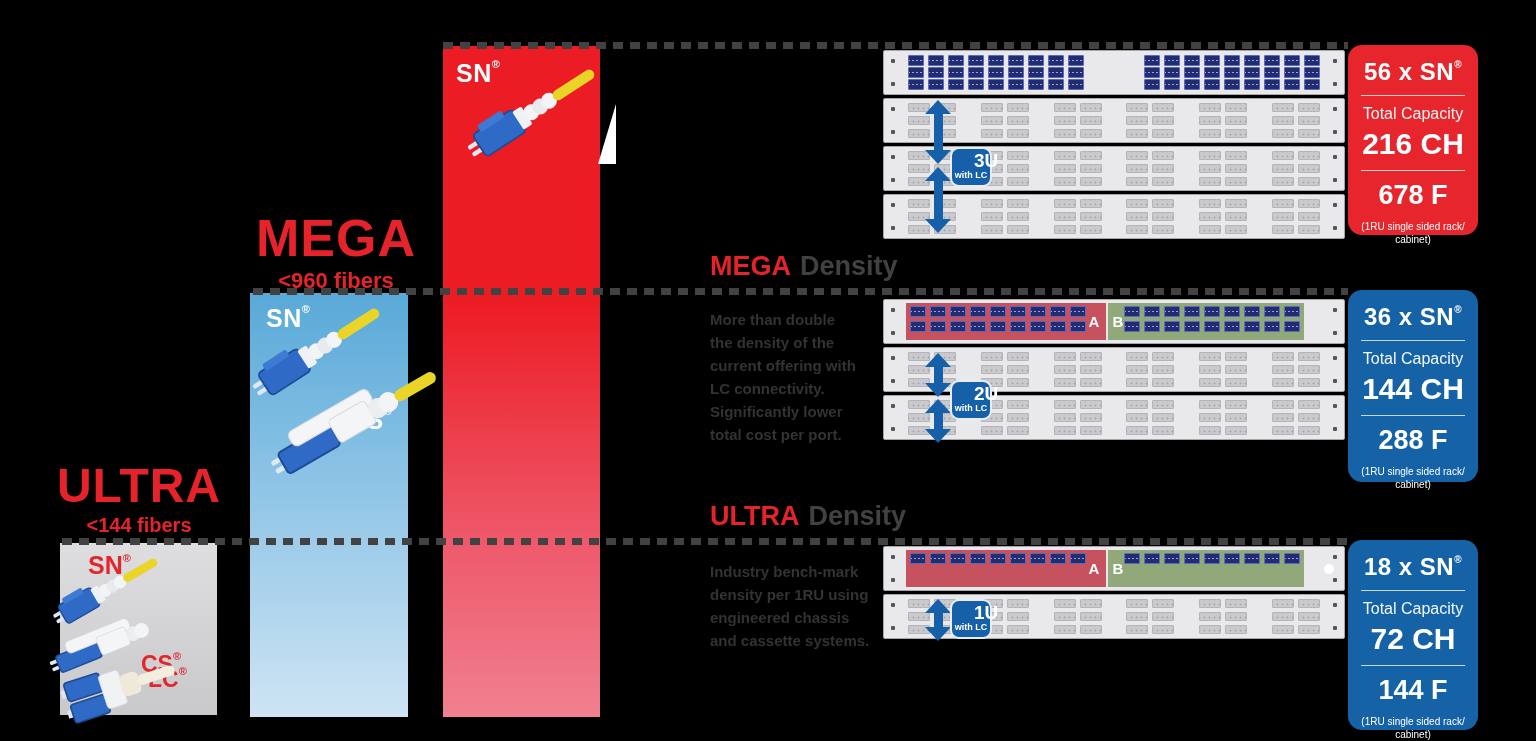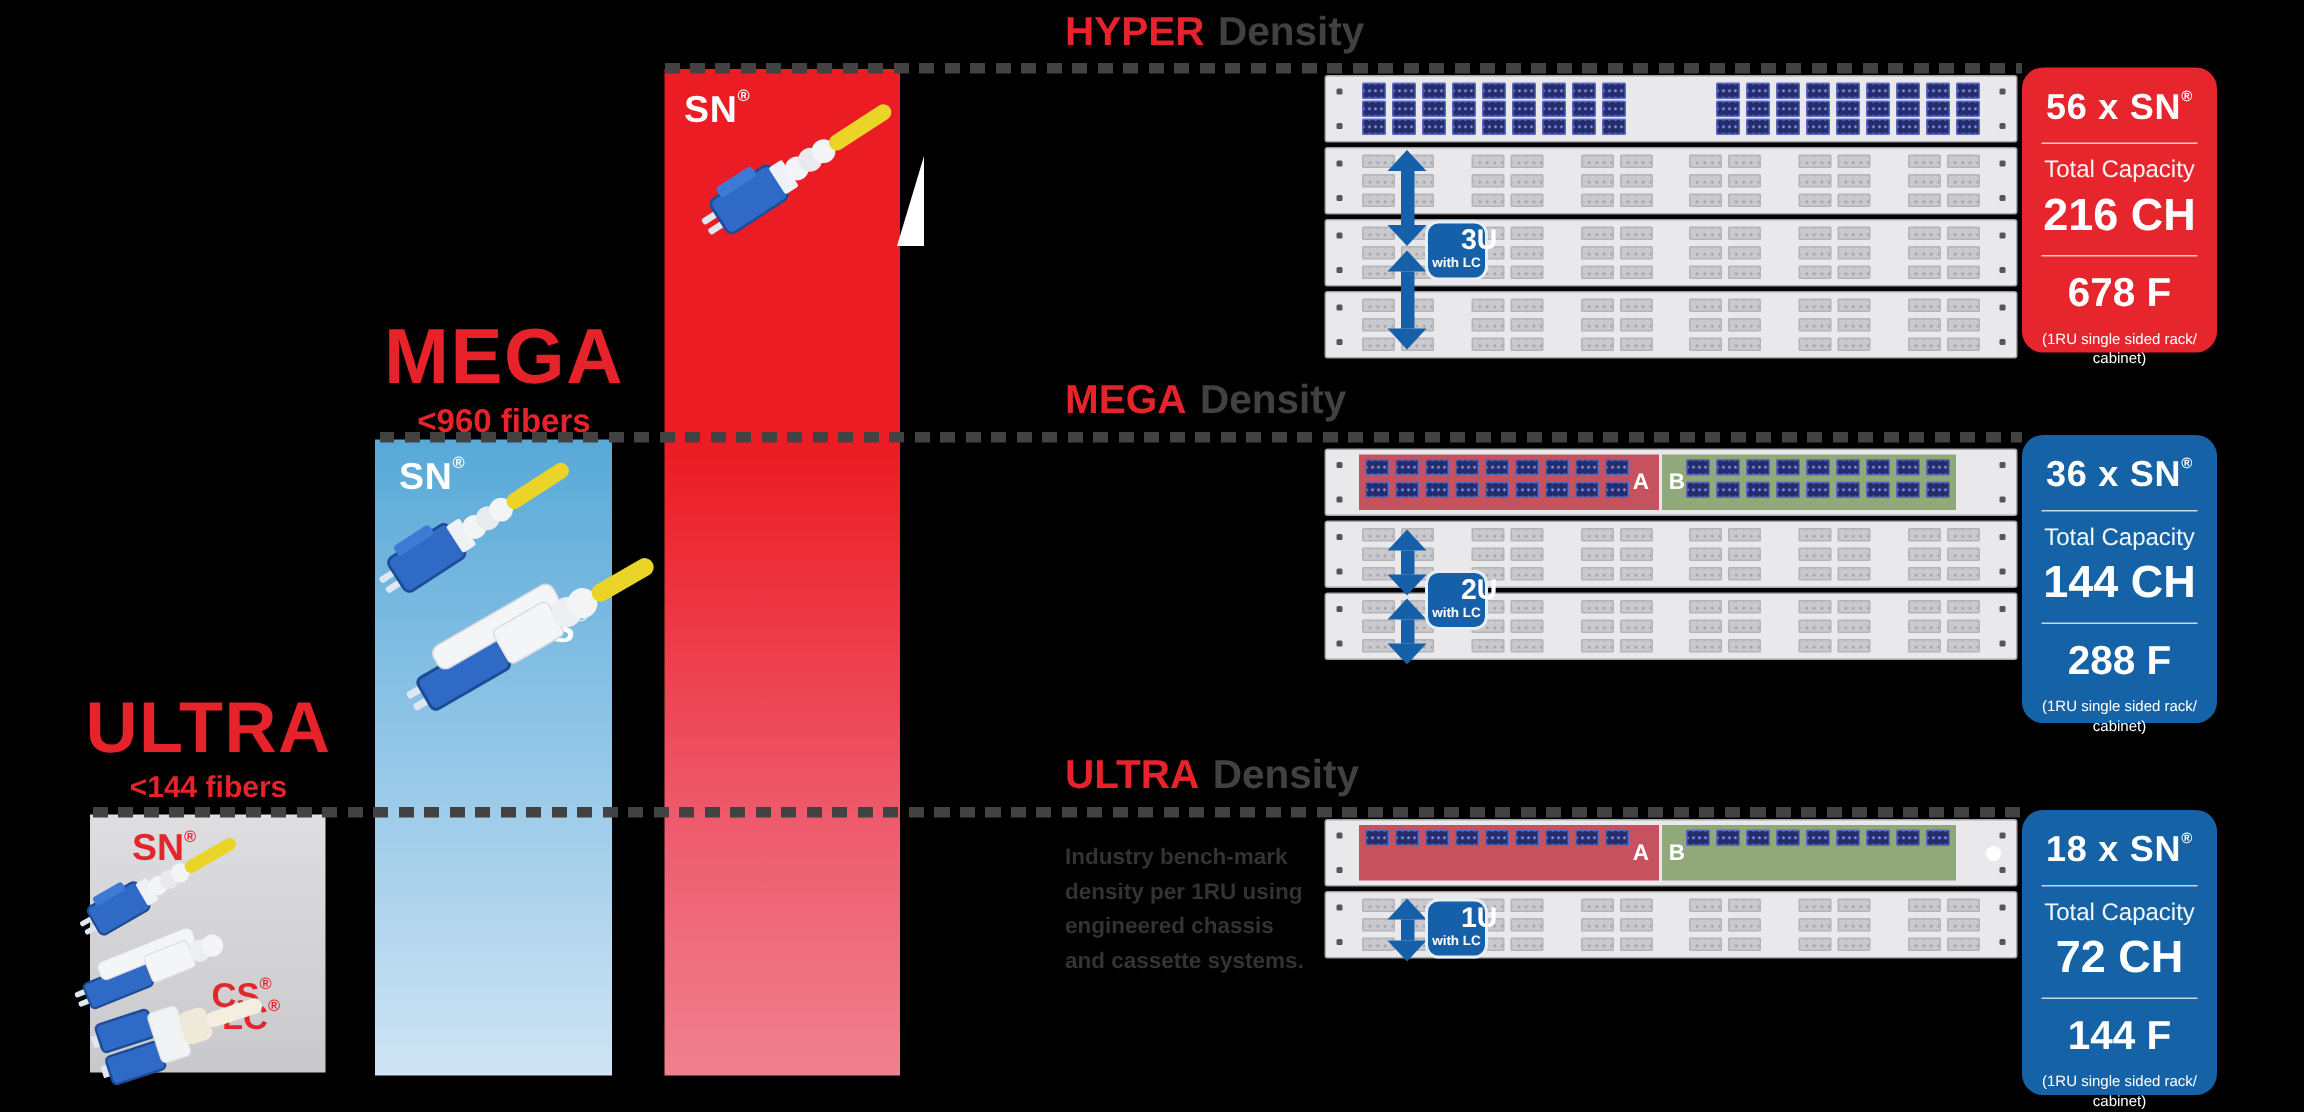--- a/index.html
+++ b/index.html
@@ -193,23 +193,20 @@
       <rect x="0" y="14" width="10" height="10" fill="#dfe7f2"></rect>
         <rect x="0" y="40" width="10" height="10" fill="#dfe7f2"></rect>
       <rect x="6" y="6" width="46" height="24" rx="4" fill="#2f6bc6" stroke="#1d4c97" stroke-width="2"></rect>
       <rect x="6" y="34" width="46" height="24" rx="4" fill="#2f6bc6" stroke="#1d4c97" stroke-width="2"></rect>
       <rect x="50" y="10" width="26" height="44" rx="5" fill="#f1f2f4" stroke="#d8dbe0"></rect>
       <rect x="74" y="18" width="24" height="28" rx="7" fill="#efe9da"></rect>
       <rect x="96" y="25" width="48" height="13" rx="6" fill="#f3eee0"></rect>
     </svg>
   </div>
 
-  <div class="sec-head" style="left:710px;top:6px;">
-    <span class="acc">HYPER</span><span class="rest">Density</span>
-  </div>
   <div class="rack" style="left:883px;top:50px;">
       <div class="panel">
         <span class="screw tl"></span>
         <span class="screw bl"></span>
         <span class="screw tr"></span>
         <span class="screw br"></span>
         <div class="pface">
           <div class="navyrow">
             <div class="cluster">
               <i class="mod navy"></i>
@@ -564,20 +561,26 @@
     <div class="c3">216 CH</div>
     <hr>
     <div class="c4">678 F</div>
     <div class="c5">(1RU single sided rack/
 cabinet)</div>
   </div>
 
   <div class="sec-head" style="left:710px;top:251px;">
     <span class="acc">MEGA</span><span class="rest">Density</span>
   </div>
+  <div class="desc" style="left:710px;top:308px;width:185px;">More than double
+the density of the
+current offering with
+LC connectivity.
+Significantly lower
+total cost per port.</div>
   <div class="rack" style="left:883px;top:299px;">
       <div class="panel">
         <span class="screw tl"></span>
         <span class="screw bl"></span>
         <span class="screw tr"></span>
         <span class="screw br"></span>
         <div class="abwrap">
           <div class="zone redz">
             <div class="zmods">
               <div class="zrow">

